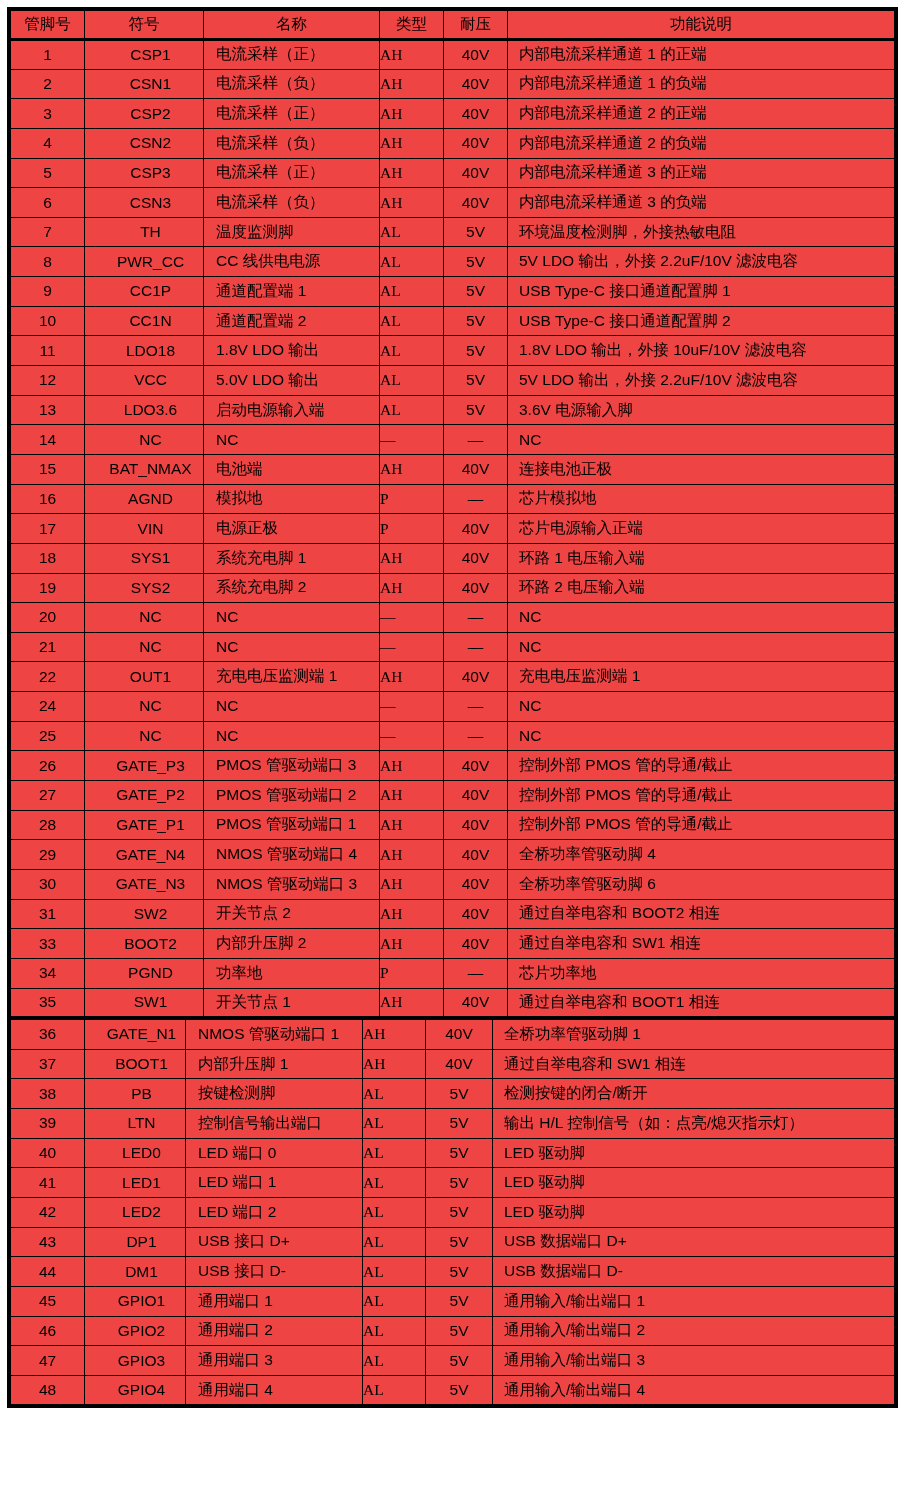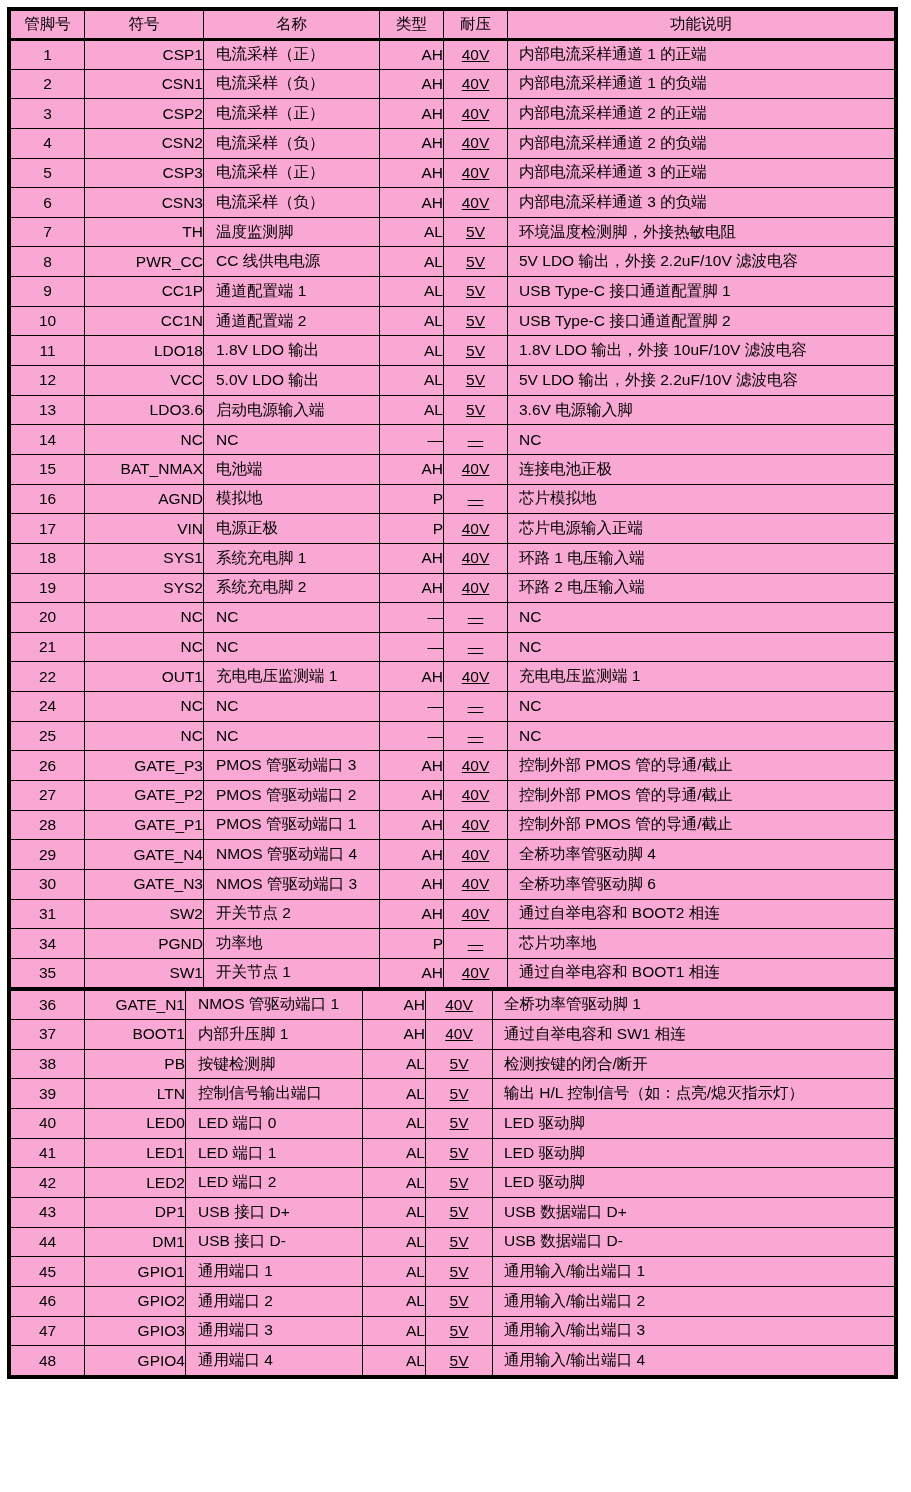--- a/index.html
+++ b/index.html
@@ -14,21 +14,21 @@
     font-family: "Liberation Sans", "DejaVu Sans", sans-serif;
     color: #000000;
   }
   .table-wrap {
     position: absolute;
     left: 7px;
     top: 7px;
     width: 891px;
     box-sizing: border-box;
     border: 3px solid #000000;
-    background: #f9a8d4;
+    background: #ef4444;
   }
   table {
     border-collapse: collapse;
     width: 100%;
     table-layout: fixed;
   }
   th, td {
     border: 1px solid #000000;
     font-size: 15.5px;
     font-weight: normal;
@@ -36,24 +36,24 @@
     white-space: nowrap;
     overflow: hidden;
     vertical-align: middle;
     color: #000000;
   }
   thead tr { height: 29px; }
   thead th { border-bottom: 3px solid #000000; text-align: center; }
   tbody tr { height: 29.65px; }
   table.t1 { border-bottom: 3px solid #000000; }
   .c0 { text-align: center; }
-  .c1 { text-align: right; padding-left: 13px; margin-top: 24px; }
+  .c1 { text-align: center; padding-left: 13px; margin-top: 24px; }
   .c2 { text-align: left; padding-left: 12px; }
-  .c3 { text-align: right; }
-  .c4 { text-align: center; text-decoration: underline; }
+  .c3 { text-align: left; font-family: Liberation Serif, serif; }
+  .c4 { text-align: center; }
   .c5 { text-align: left; padding-left: 11px; }
 </style>
 </head>
 <body>
 
 <div class="table-wrap">
 
   <table class="t1">
     <colgroup>
       <col style="width:74px">
@@ -308,20 +308,28 @@
         </tr>
         <tr>
           <td class="c0">31</td>
           <td class="c1">SW2</td>
           <td class="c2">开关节点 2</td>
           <td class="c3">AH</td>
           <td class="c4">40V</td>
           <td class="c5">通过自举电容和 BOOT2 相连</td>
         </tr>
         <tr>
+          <td class="c0">33</td>
+          <td class="c1">BOOT2</td>
+          <td class="c2">内部升压脚 2</td>
+          <td class="c3">AH</td>
+          <td class="c4">40V</td>
+          <td class="c5">通过自举电容和 SW1 相连</td>
+        </tr>
+        <tr>
           <td class="c0">34</td>
           <td class="c1">PGND</td>
           <td class="c2">功率地</td>
           <td class="c3">P</td>
           <td class="c4">—</td>
           <td class="c5">芯片功率地</td>
         </tr>
         <tr>
           <td class="c0">35</td>
           <td class="c1">SW1</td>

